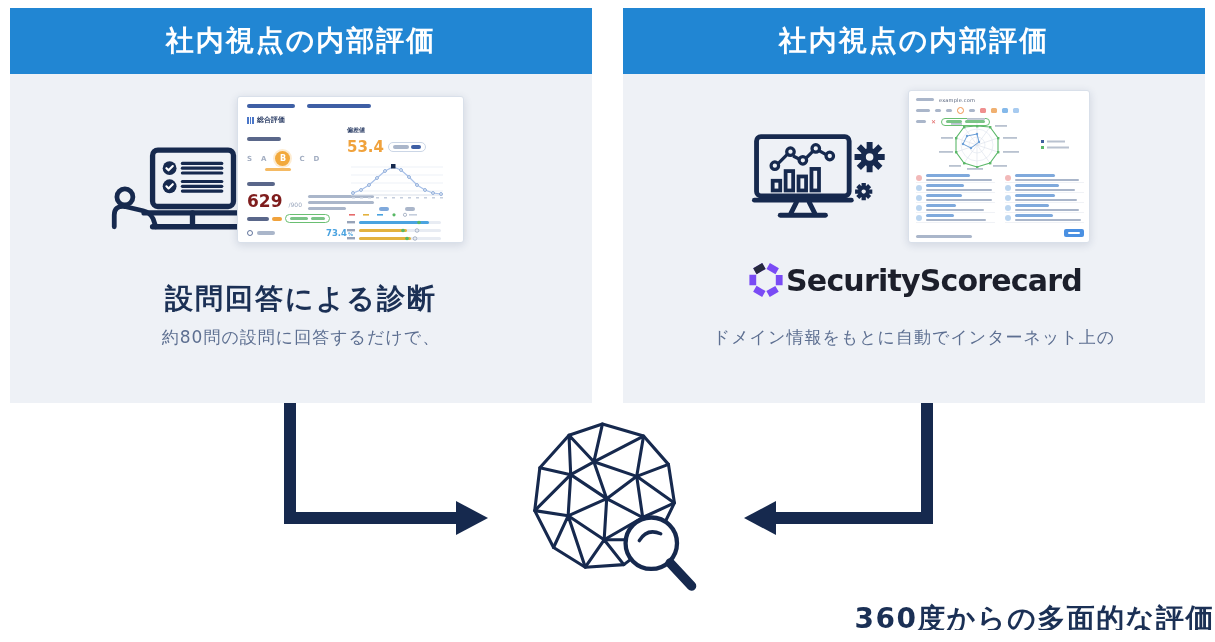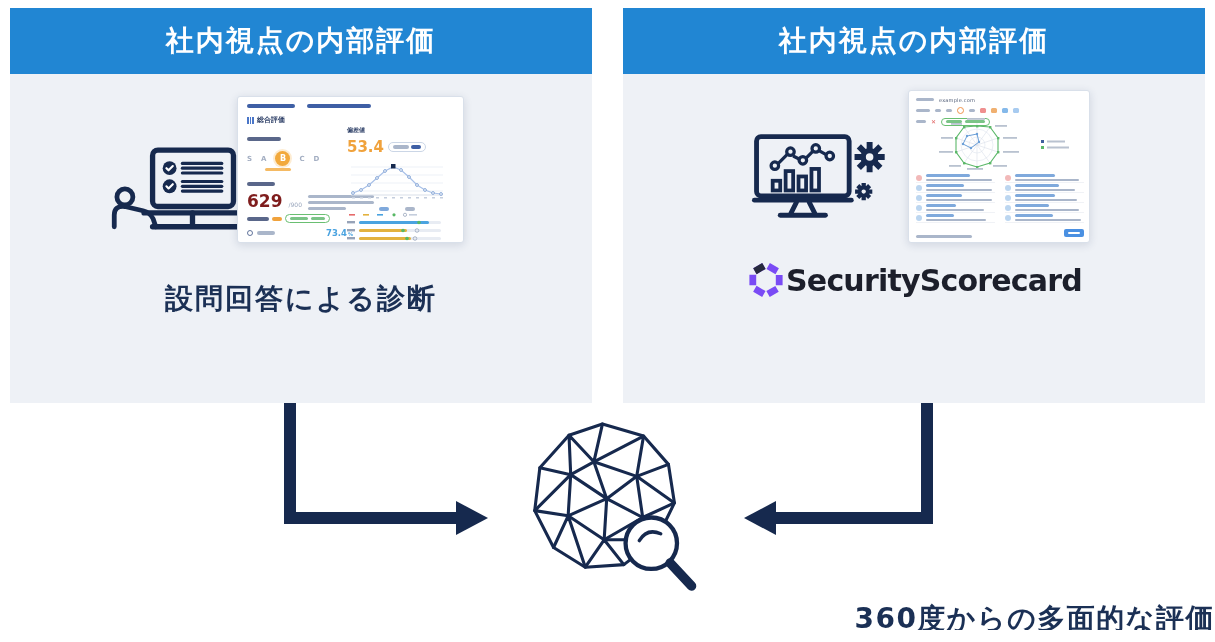--- a/index.html
+++ b/index.html
@@ -279,21 +279,21 @@
               <rect x="12" y="33" width="34" height="3" rx="1.5" fill="#e66a6a"></rect>
               <circle cx="52" cy="34.5" r="1.8" fill="#58b865"></circle>
               <circle cx="64" cy="34.5" r="1.8" fill="none" stroke="#9aa7bd" stroke-width="0.8"></circle>
             </g>
           </svg>
         </div>
       </div>
 
       <div class="ptitle">設問回答による診断</div>
       <div class="pdesc">
-        <br>
+        <span>約80問の設問に回答するだけで、</span><br>
       </div>
     </div>
   </section>
 
   <section class="panel right">
     <div class="phead">
       <span>社内視点の内部評価</span>
     </div>
     <div class="pbody">
 
@@ -494,21 +494,21 @@
 
       <div class="logo-row">
         <svg width="40" height="40" viewBox="0 0 100 100">
           <path d="M50,12 L17,31 L17,69 L50,88 L83,69 L83,31 Z" fill="none" stroke="#7a4bf5" stroke-width="17" stroke-dasharray="26 12" stroke-dashoffset="-6"></path>
           <path d="M50,12 L17,31 L17,69 L50,88 L83,69 L83,31 Z" fill="none" stroke="#262a3d" stroke-width="17" stroke-dasharray="26 1000" stroke-dashoffset="-6"></path>
         </svg>
         <span class="logo-text">SecurityScorecard</span>
       </div>
 
       <div class="pdesc">
-        <br>
+        <span>ドメイン情報をもとに自動でインターネット上の</span><br>
       </div>
     </div>
   </section>
 
   <div class="arr" style="left:284px;top:403px;width:12px;height:121px;"></div>
   <div class="arr" style="left:284px;top:512px;width:172px;height:12px;"></div>
   <div class="arr-head rightward" style="left:456px;top:501px;"></div>
 
   <div class="arr" style="left:921px;top:403px;width:12px;height:121px;"></div>
   <div class="arr" style="left:776px;top:512px;width:157px;height:12px;"></div>

